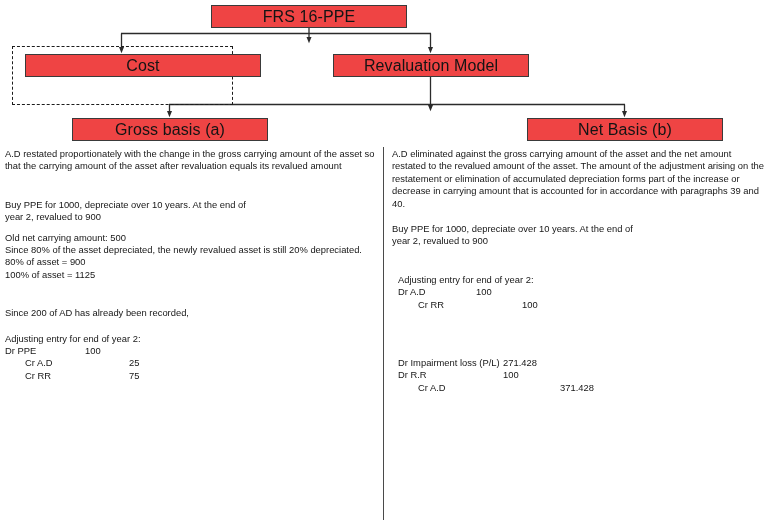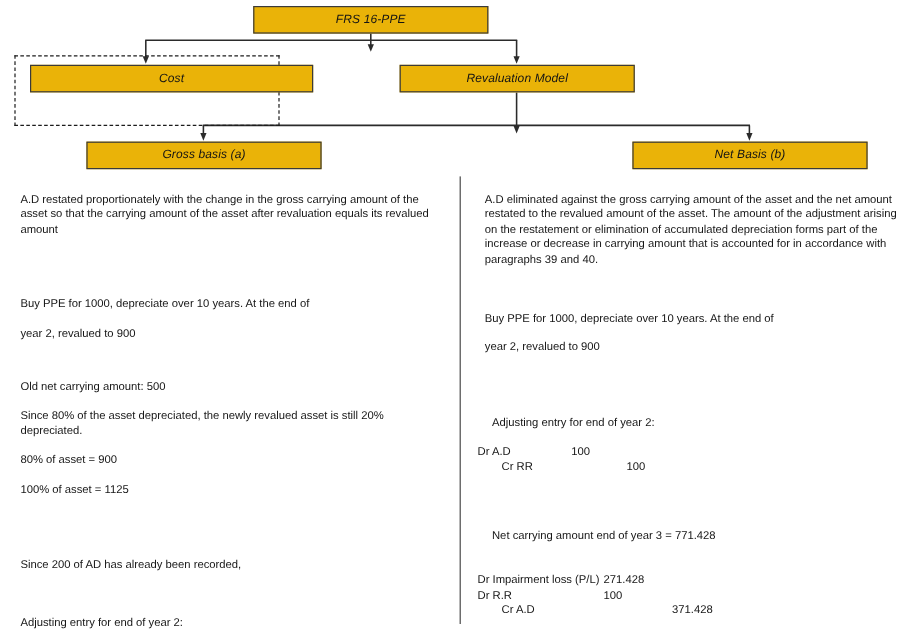--- a/index.html
+++ b/index.html
@@ -19,30 +19,29 @@
 
   
   #flowchart {
     position: absolute;
     left: 0; top: 0;
     width: 768px; height: 146px;
   }
   .node {
     position: absolute;
     border: 1.3px solid #3a3a3a;
-    background: #eab308;
+    background: #ef4444;
     box-sizing: border-box;
     display: flex;
     align-items: center;
     justify-content: center;
-    font-size: 10px;
+    font-size: 16px;
     letter-spacing: 0.1px;
     color: #141414;
     white-space: nowrap;
-    font-style: italic;
   }
   #node-root   { left: 211px; top: 5px;   width: 196px; height: 23px; }
   #node-cost   { left: 25px;  top: 54px;  width: 236px; height: 23px; }
   #node-reval  { left: 333px; top: 54px;  width: 196px; height: 23px; }
   #node-gross  { left: 72px;  top: 118px; width: 196px; height: 23px; }
   #node-net    { left: 527px; top: 118px; width: 196px; height: 23px; }
 
   #dashed-group {
     position: absolute;
     left: 12px; top: 46px;
@@ -71,21 +70,21 @@
   .column {
     position: absolute;
     top: 148px;
     font-size: 9.4px;
     line-height: 12.4px;
     color: #161616;
   }
   #col-left  { left: 5px;   width: 372px; }
   #col-right { left: 392px; width: 372px; }
 
-  .para        { margin: 12px; }
+  .para        { margin: 0; }
   .gap-sm      { height: 8px; }
   .gap-md      { height: 13px; }
   .gap-lg      { height: 20px; }
   .gap-xl      { height: 26px; }
   .bold        { font-weight: bold; }
 
   
   .jrow {
     position: relative;
     height: 12.4px;
@@ -191,21 +190,20 @@
         <div class="jrow"><span class="jlabel">Dr A.D</span><span class="jamt-dr" style="left: 78px;">100</span></div>
         <div class="jrow"><span class="jlabel indent">Cr RR</span><span class="jamt-cr" style="left: 124px;">100</span></div>
       </div>
   </div>
 
   <div class="gap-lg"></div>
 
 
   <div class="gap-md"></div>
 
-  <p class="para indent-block">Net carrying amount end of year 3 = 771.428</p>
 
   <div class="gap-md"></div>
 
   <div class="indent-block">
     <div>
         <div class="jrow"><span class="jlabel">Dr Impairment loss (P/L)</span><span class="jamt-dr" style="left: 105px;">271.428</span></div>
         <div class="jrow"><span class="jlabel">Dr R.R</span><span class="jamt-dr" style="left: 105px;">100</span></div>
         <div class="jrow"><span class="jlabel indent">Cr A.D</span><span class="jamt-cr" style="left: 162px;">371.428</span></div>
       </div>
   </div>

